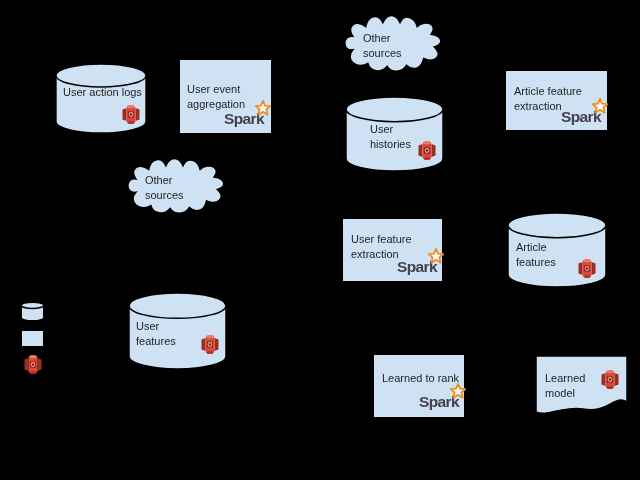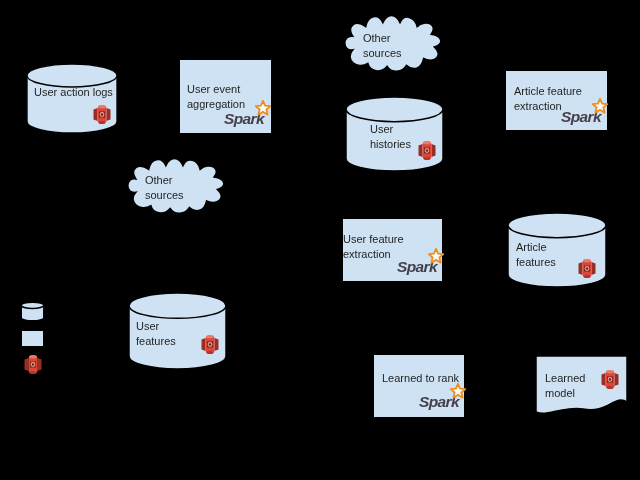--- a/index.html
+++ b/index.html
@@ -20,34 +20,34 @@
     border:1.5px solid var(--shape-stroke,#000);
     box-sizing:border-box;
   }
   .label{
     position:relative;display:block;
     font-size:11px;line-height:15px;
     color:var(--label-color,#1f1f1f);
     white-space:normal;
   }
   
-  #n-user-action-logs{left:26px;top:63px;width:92px;height:71px;}
+  #n-user-action-logs{left:55px;top:63px;width:92px;height:71px;}
   #n-user-action-logs .label{padding:22px 0 0 8px;width:80px;}
   #n-user-event-aggregation{left:179px;top:59px;width:93px;height:75px;}
   #n-user-event-aggregation .label{padding:22px 0 0 7px;width:82px;}
   #n-other-sources-top{left:340px;top:15px;width:105px;height:60px;}
   #n-other-sources-top .label{padding:16px 0 0 23px;width:58px;}
   #n-user-histories{left:345px;top:96px;width:99px;height:76px;}
   #n-user-histories .label{padding:26px 0 0 25px;width:60px;}
   #n-article-feature-extraction{left:505px;top:70px;width:103px;height:61px;}
   #n-article-feature-extraction .label{padding:13px 0 0 8px;width:92px;}
   #n-other-sources-left{left:123px;top:158px;width:105px;height:59px;}
   #n-other-sources-left .label{padding:15px 0 0 22px;width:58px;}
   #n-user-feature-extraction{left:342px;top:218px;width:101px;height:64px;}
-  #n-user-feature-extraction .label{padding:13px 0 0 0;width:88px;}
+  #n-user-feature-extraction .label{padding:13px 0 0 8px;width:88px;}
   #n-article-features{left:507px;top:212px;width:100px;height:76px;}
   #n-article-features .label{padding:28px 0 0 9px;width:62px;}
   #n-user-features{left:128px;top:292px;width:99px;height:78px;}
   #n-user-features .label{padding:27px 0 0 8px;width:62px;}
   #n-learning-to-rank{left:373px;top:354px;width:92px;height:64px;}
   #n-learning-to-rank .label{padding:16px 0 0 8px;width:78px;}
   #n-learned-model{left:535px;top:355px;width:93px;height:64px;}
   #n-learned-model .label{padding:16px 0 0 10px;width:62px;}
   
   #legend-cylinder{left:21px;top:302px;width:23px;height:19px;}
@@ -61,21 +61,21 @@
   #n-article-features .s3{right:11px;bottom:9px;}
   #n-user-features .s3{right:8px;bottom:15px;}
   #n-learned-model .s3{right:9px;top:14px;}
   
   .spark{position:absolute;height:20px;}
   #n-user-event-aggregation .spark{right:7px;bottom:3px;}
   #n-article-feature-extraction .spark{right:6px;bottom:2px;}
   #n-user-feature-extraction .spark{right:5px;bottom:3px;}
   #n-learning-to-rank .spark{right:5px;bottom:4px;}
   .spark-word{
-    font-size:15.5px;font-style:italic;font-weight:700;letter-spacing:-0.6px;
+    font-size:15.5px;font-weight:700;letter-spacing:-0.6px;
     color:var(--spark-gray,#45414b);
   }
   .spark-star{
     position:absolute;right:-7px;top:-10px;width:16px;height:16px;
   }
   .spark-star polygon{
     fill:#fdfbf7;stroke:var(--spark-orange,#ef8c1e);
     stroke-width:2.2;stroke-linejoin:round;
   }
 </style>

